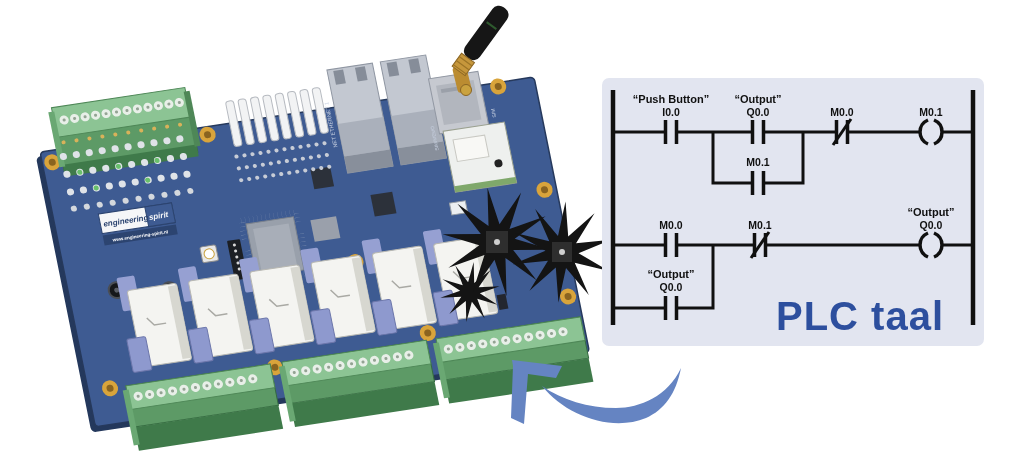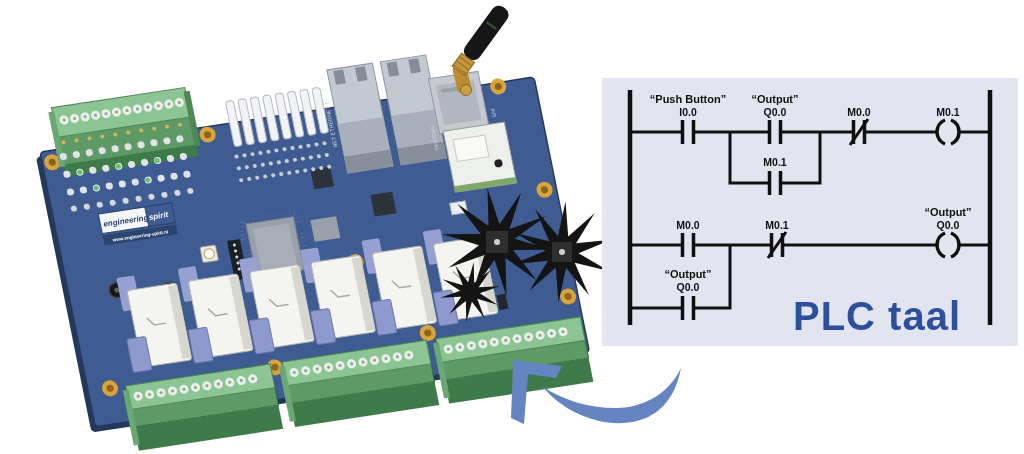--- a/index.html
+++ b/index.html
@@ -4,22 +4,23 @@
 <style>
   html,body{margin:0;padding:0;}
   body{
     width:1024px;height:454px;position:relative;overflow:hidden;
     background:#ffffff;
     font-family:"Liberation Sans", sans-serif;
   }
   .stage{position:absolute;inset:0;}
   svg.board-svg{position:absolute;left:0;top:0;}
   .ladder-panel{
-    position:absolute;left:602px;top:78px;width:416px;height:268px;
+    position:absolute;left:602px;top:78px;width:382px;height:268px;
     background:#e2e5f0;
+    border-radius:7px;
   }
   .ladder-panel svg{display:block;width:100%;height:100%;}
   .ladder-label{font-family:"Liberation Sans",sans-serif;font-weight:bold;fill:#101010;}
   .ladder-title{font-family:"Liberation Sans",sans-serif;font-weight:bold;fill:#2d4f9e;letter-spacing:1px;}
   .silk{font-family:"Liberation Sans",sans-serif;fill:#c9d2e2;}
   .logo-blue{fill:#2c4470;font-weight:bold;font-style:italic;}
   .logo-white{fill:#f5f6f8;font-weight:bold;font-style:italic;}
 </style>
 </head>
 <body>

